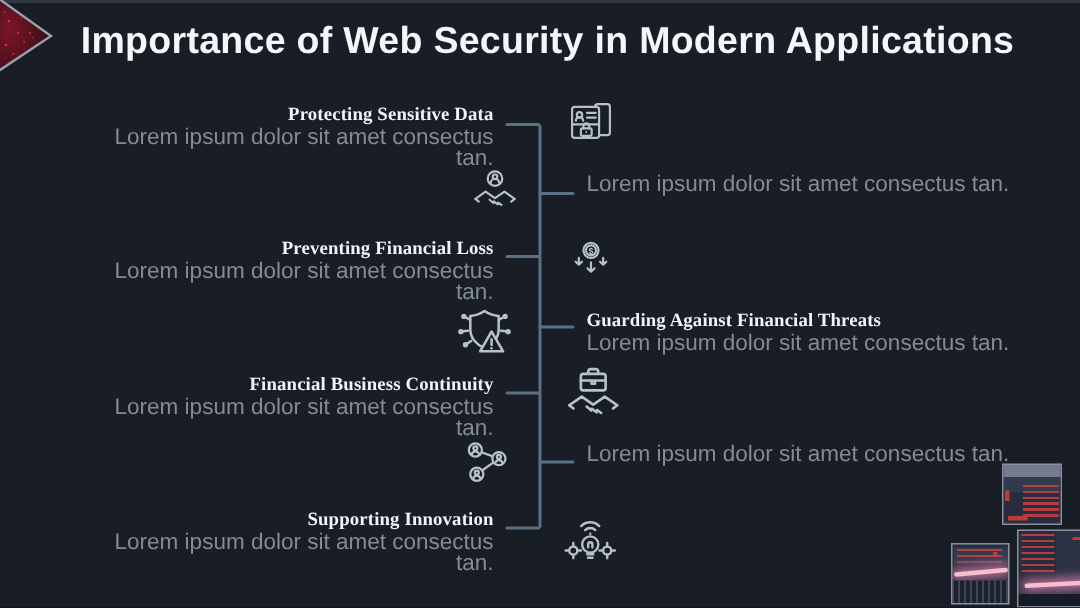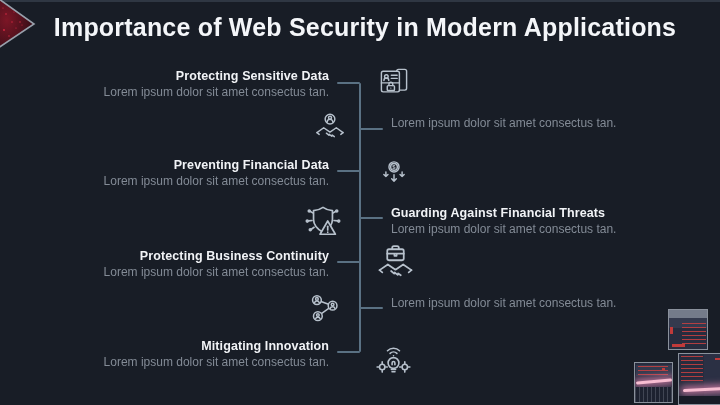--- a/index.html
+++ b/index.html
@@ -14,22 +14,22 @@
     font-size:25px;font-weight:700;color:#f4f6f9;letter-spacing:.2px;text-indent:10px;
   }
   .logo{position:absolute;left:0;top:0;}
   
   .spine{position:absolute;left:359px;top:83px;width:2px;height:269px;background:#5a7183;border-radius:1px;}
   .conn{position:absolute;height:2px;width:23px;background:#5a7183;border-radius:1px;}
   .conn.cl{left:337px;} .conn.cr{left:359px;width:24px;}
   
   .t-left{position:absolute;right:391px;width:270px;text-align:right;}
   .t-right{position:absolute;left:391px;width:285px;text-align:left;}
-  .t-title{font-size:12.5px;font-weight:700;color:#f1f3f6;line-height:16px;letter-spacing:.1px;}
-  .t-desc{font-size:12px;font-weight:400;color:#838b96;line-height:14px;margin-top:1px;}
+  .t-title{font-size:12.5px;font-weight:700;color:#f1f3f6;line-height:16px;letter-spacing:.1px;font-family:Liberation Serif, serif;}
+  .t-desc{font-size:15px;font-weight:400;color:#838b96;line-height:14px;margin-top:1px;}
   
   .icon{position:absolute;}
   .icon svg{display:block;}
   .icon path,.icon rect,.icon circle,.icon polyline{
     fill:none;stroke:#b7c1cc;stroke-width:1.6;stroke-linecap:round;stroke-linejoin:round;
   }
   .icon .bgfill{fill:#181d26;}
   .icon .dot{fill:#b7c1cc;stroke:none;}
   .icon text{fill:#b7c1cc;stroke:none;font-family:"Liberation Sans",sans-serif;font-weight:700;}
   
@@ -107,21 +107,21 @@
       <circle cx="20" cy="9" r="5.4"></circle>
       <circle cx="20" cy="7.6" r="1.7"></circle>
       <path d="M16.9 12.2 a3.1,3.1 0 0 1 6.2,0"></path>
       <path d="M5.5 24 L13 18.6 L20 23.4 L27 18.6 L34.5 24"></path>
       <path d="M16 24.6 l2.8 2.4 M19.2 25.9 l2.8 2.2 M22.4 26.7 l2.4 1.8"></path>
       <path d="M5.5 24 l2.5 2 M34.5 24 l-2.5 2"></path>
     </svg>
   </div>
 
   <div class="t-left" style="top:157px">
-    <div class="t-title">Preventing Financial Data</div>
+    <div class="t-title">Preventing Financial Loss</div>
     <div class="t-desc">Lorem ipsum dolor sit amet consectus tan.</div>
   </div>
   <div class="icon" style="left:376px;top:156px">
     <svg width="36" height="38" viewBox="0 0 40 40">
       <circle cx="20" cy="11" r="5.6"></circle>
       <circle cx="20" cy="11" r="3.7"></circle>
       <text x="20" y="13.4" font-size="6.5" text-anchor="middle">$</text>
       <path d="M11 16.5 v5.2 M8.7 19.4 L11 21.7 L13.3 19.4"></path>
       <path d="M29 16.5 v5.2 M26.7 19.4 L29 21.7 L31.3 19.4"></path>
       <path d="M20 19.8 v7 M17.4 24.2 L20 26.8 L22.6 24.2"></path>
@@ -145,21 +145,21 @@
         <circle cx="33.1" cy="10.4" r="0.9"></circle>
       <path d="M30.5 19.5 l3.4 0.4"></path>
         <circle cx="35" cy="20.1" r="0.9"></circle>
       <path d="M24.5 20 l7.3 12.6 h-14.6 Z" style="fill:#181d26"></path>
       <path d="M24.5 25 v3.6"></path>
       <circle class="dot" cx="24.5" cy="30.6" r="0.8" style="fill:#b7c1cc;stroke:none"></circle>
     </svg>
   </div>
 
   <div class="t-left" style="top:248px">
-    <div class="t-title">Protecting Business Continuity</div>
+    <div class="t-title">Financial Business Continuity</div>
     <div class="t-desc">Lorem ipsum dolor sit amet consectus tan.</div>
   </div>
   <div class="icon" style="left:373px;top:241px">
     <svg width="45" height="44" viewBox="0 0 40 40">
       <path d="M17 7.5 v-1.4 a1.5,1.5 0 0 1 1.5,-1.5 h3 a1.5,1.5 0 0 1 1.5,1.5 v1.4"></path>
       <rect x="12.5" y="7.5" width="15" height="10" rx="1.5" style="fill:#181d26"></rect>
       <path d="M12.5 11.5 h15 M19 11.5 v2 h2 v-2"></path>
       <path d="M5.5 26.5 L13 21.3 L20 26.1 L27 21.3 L34.5 26.5"></path>
       <path d="M16 27.3 l2.8 2.4 M19.2 28.6 l2.8 2.2 M22.4 29.4 l2.4 1.8"></path>
       <path d="M5.5 26.5 l2.5 2 M34.5 26.5 l-2.5 2"></path>
@@ -178,21 +178,21 @@
       <circle cx="28" cy="15.5" r="4.6" style="fill:#181d26"></circle>
       <circle cx="28" cy="14.3" r="1.4"></circle>
       <path d="M25.5 18.4 a2.6,2.6 0 0 1 5,0"></path>
       <circle cx="12.5" cy="26.5" r="4.6" style="fill:#181d26"></circle>
       <circle cx="12.5" cy="25.3" r="1.4"></circle>
       <path d="M10 29.4 a2.6,2.6 0 0 1 5,0"></path>
     </svg>
   </div>
 
   <div class="t-left" style="top:338px">
-    <div class="t-title">Mitigating Innovation</div>
+    <div class="t-title">Supporting Innovation</div>
     <div class="t-desc">Lorem ipsum dolor sit amet consectus tan.</div>
   </div>
   <div class="icon" style="left:372px;top:342px">
     <svg width="43" height="40" viewBox="0 0 40 40">
       <path d="M14 8.7 a8.4,8.4 0 0 1 12,0"></path>
       <path d="M16.6 11.4 a4.9,4.9 0 0 1 6.8,0"></path>
       <circle class="dot" cx="20" cy="13.8" r="0.8" style="fill:#b7c1cc;stroke:none"></circle>
       <circle cx="20" cy="21" r="5.4" style="fill:#181d26"></circle>
       <path d="M18.6 22.8 v-1.9 a1.4,1.4 0 0 1 2.8,0 v1.9"></path>
       <path d="M17.9 27.5 h4.2 M18.5 29.8 h3"></path>

